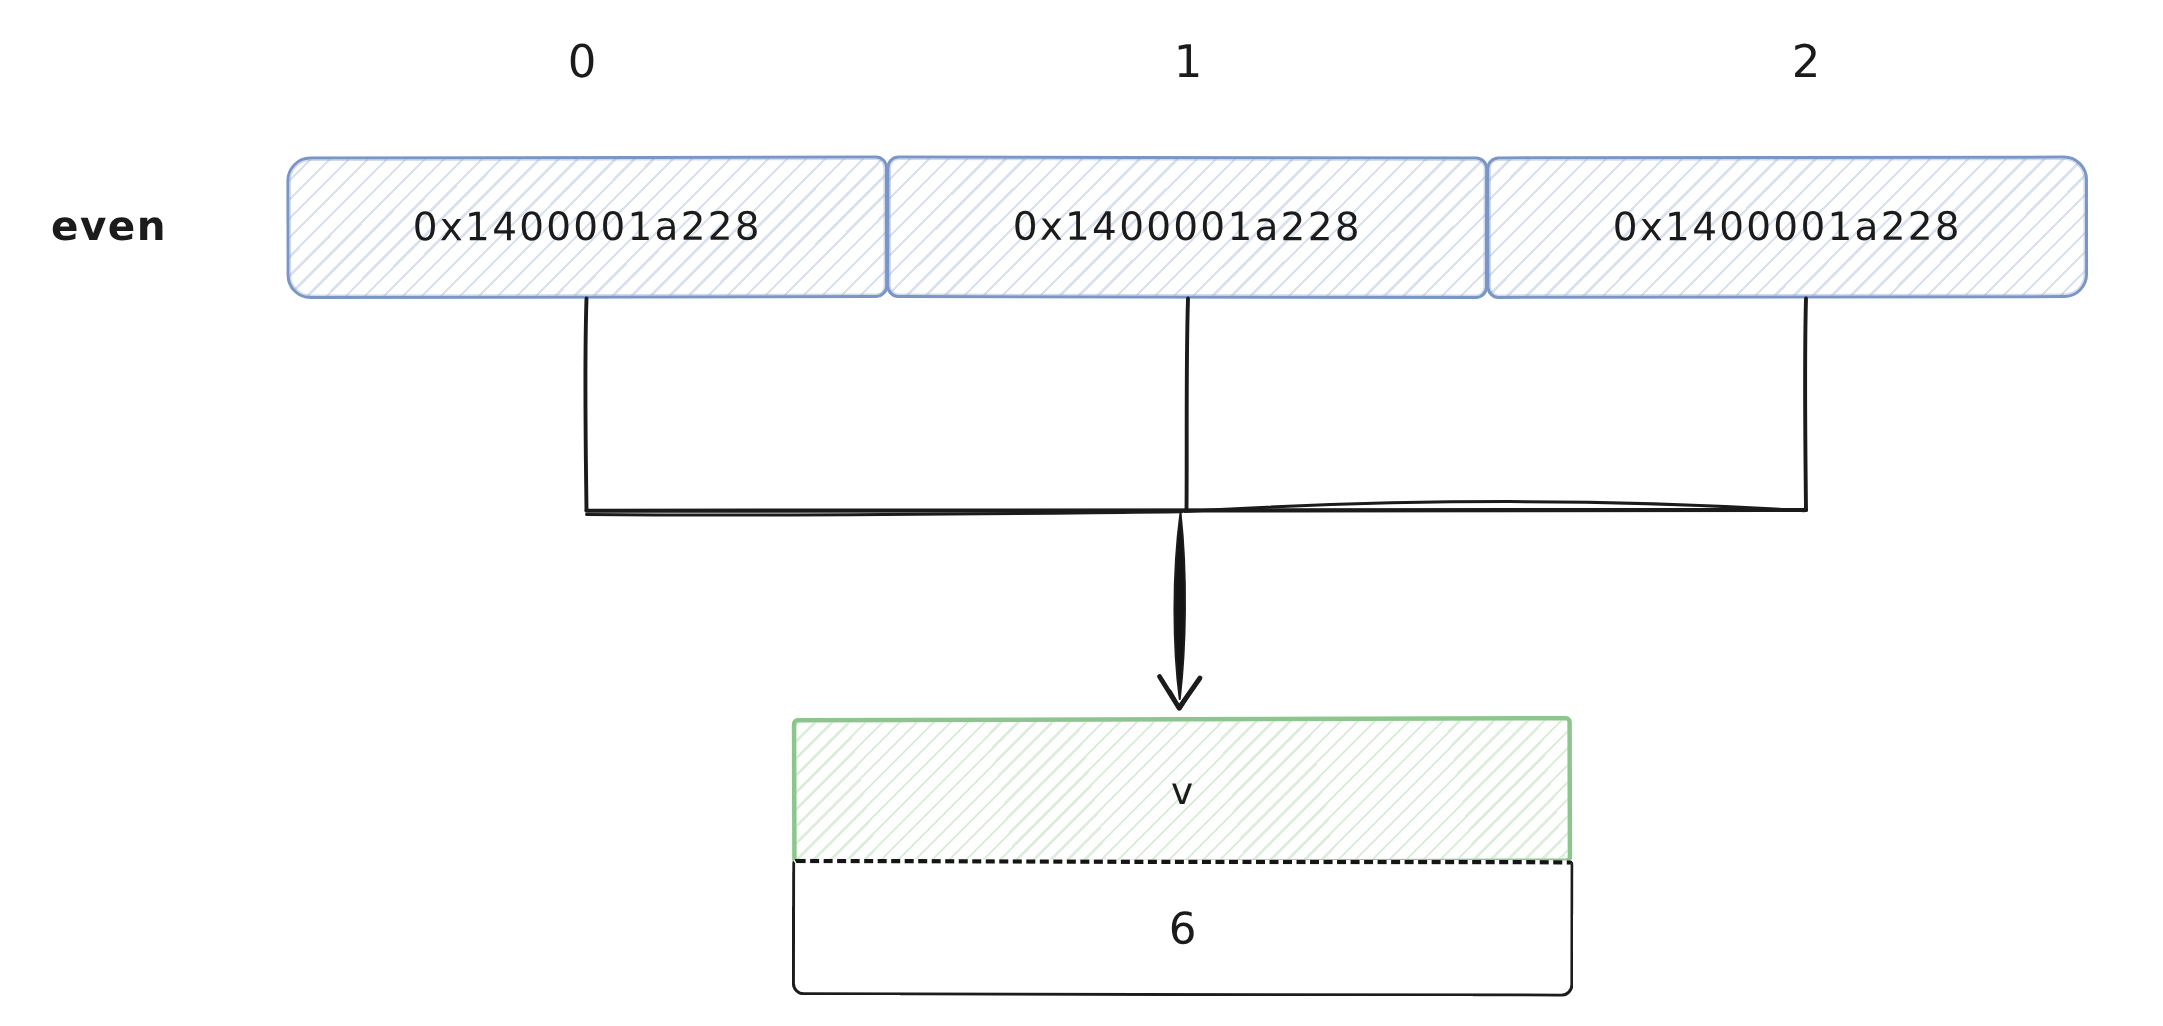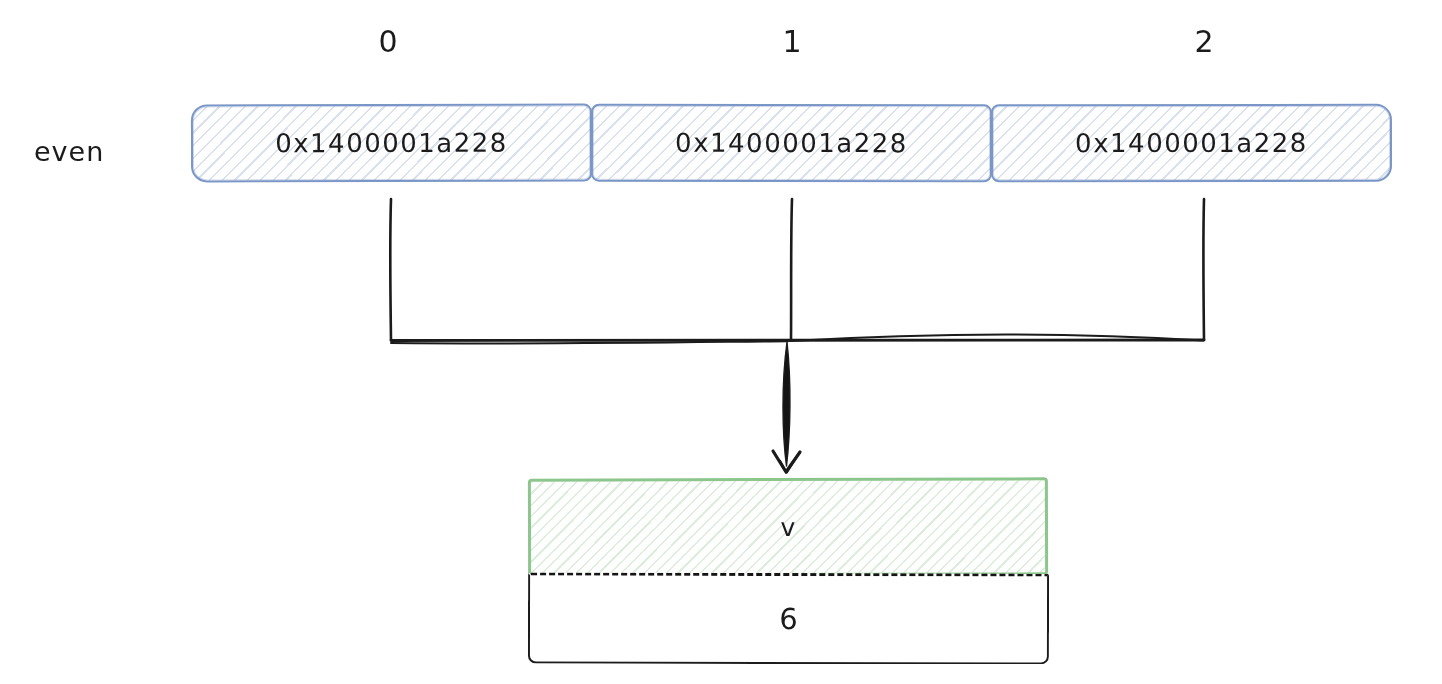--- a/index.html
+++ b/index.html
@@ -23,29 +23,29 @@
     text-align: center;
     font-size: 30px;
     font-weight: 500;
     transform: translateX(-30px);
   }
   .even-label {
     position: absolute;
     left: 34px;
     top: 136px;
     font-size: 27px;
-    font-weight: 400;
+    font-weight: 700;
     letter-spacing: 1px;
   }
   .array-row {
     position: absolute;
     left: 191px;
     top: 104px;
     width: 1201px;
-    height: 78px;
+    height: 95px;
     display: flex;
   }
   .cell {
     flex: 1 1 0;
     border: 2.5px solid #7a96c6;
     margin-left: -1px;
     display: flex;
     align-items: center;
     justify-content: center;
     font-size: 26px;

